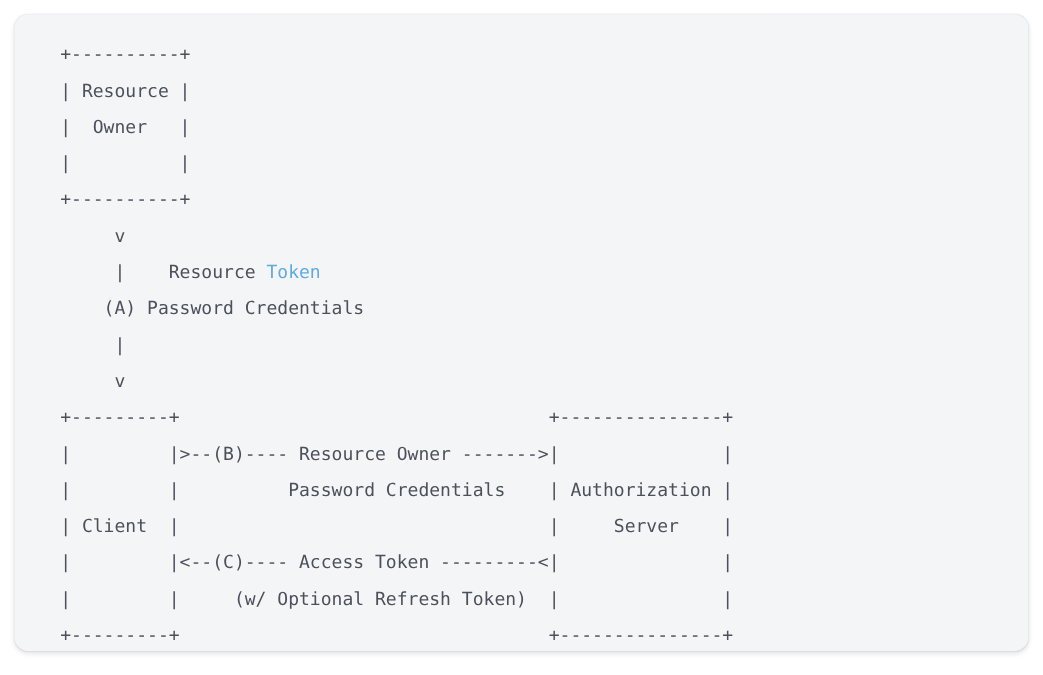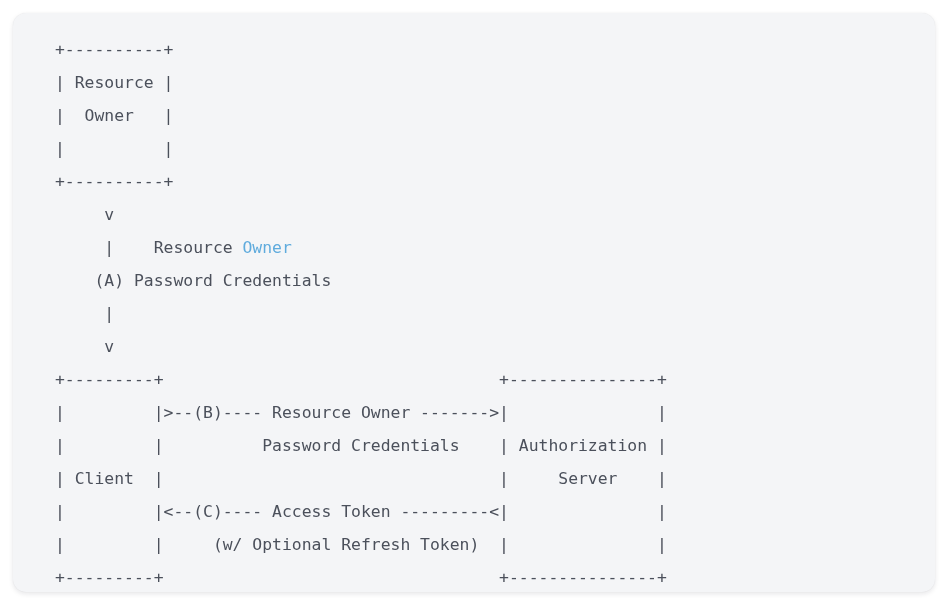--- a/index.html
+++ b/index.html
@@ -69,21 +69,21 @@
 <div id="page">
 
   <div class="code-card">
     <div class="code-scroll">
       <pre class="ascii-art" id="ascii-art">+----------+
 | Resource |
 |  Owner   |
 |          |
 +----------+
      v
-     |    Resource <span class="tok-blue">Owner</span>
+     |    Resource <span class="tok-blue">Token</span>
     (A) Password Credentials
      |
      v
 +---------+                                  +---------------+
 |         |&gt;--(B)---- Resource Owner -------&gt;|               |
 |         |          Password Credentials    | Authorization |
 | Client  |                                  |     Server    |
 |         |&lt;--(C)---- Access Token ---------&lt;|               |
 |         |     (w/ Optional Refresh Token)  |               |
 +---------+                                  +---------------+</pre>

